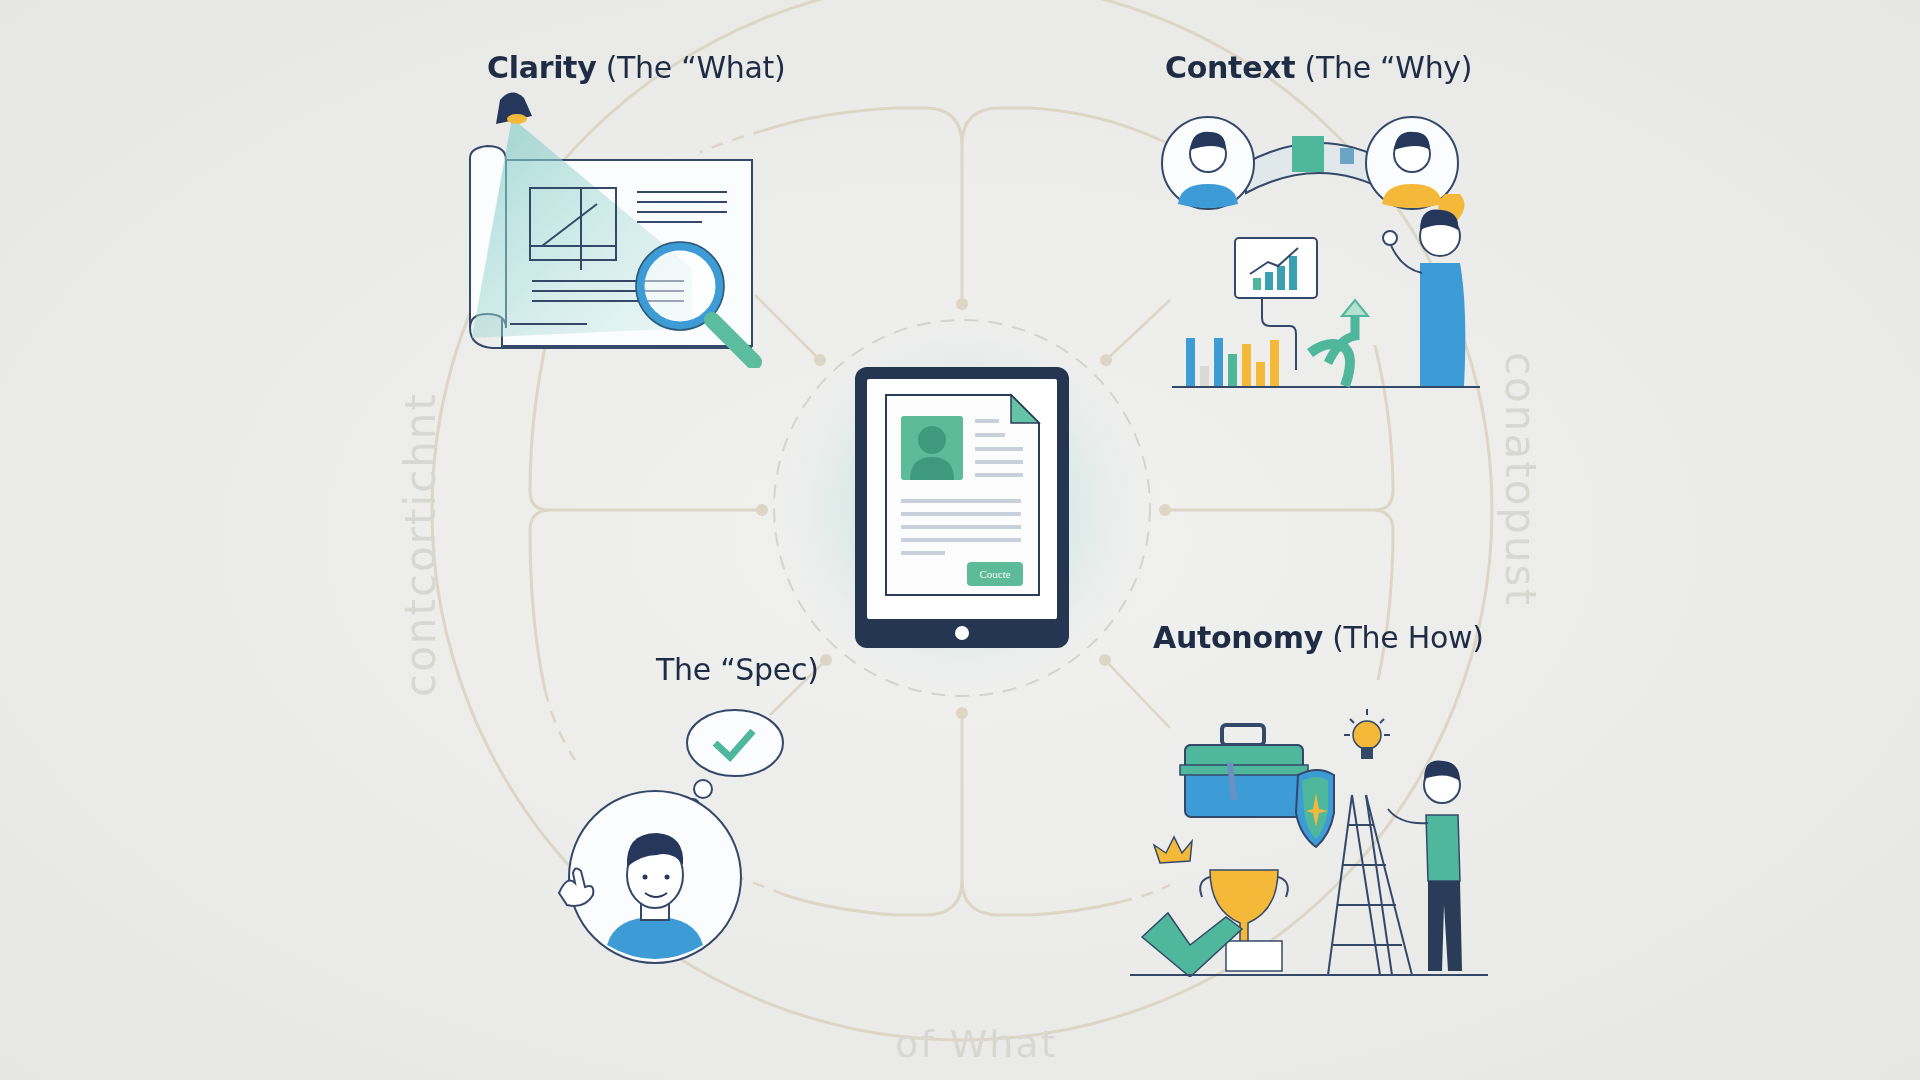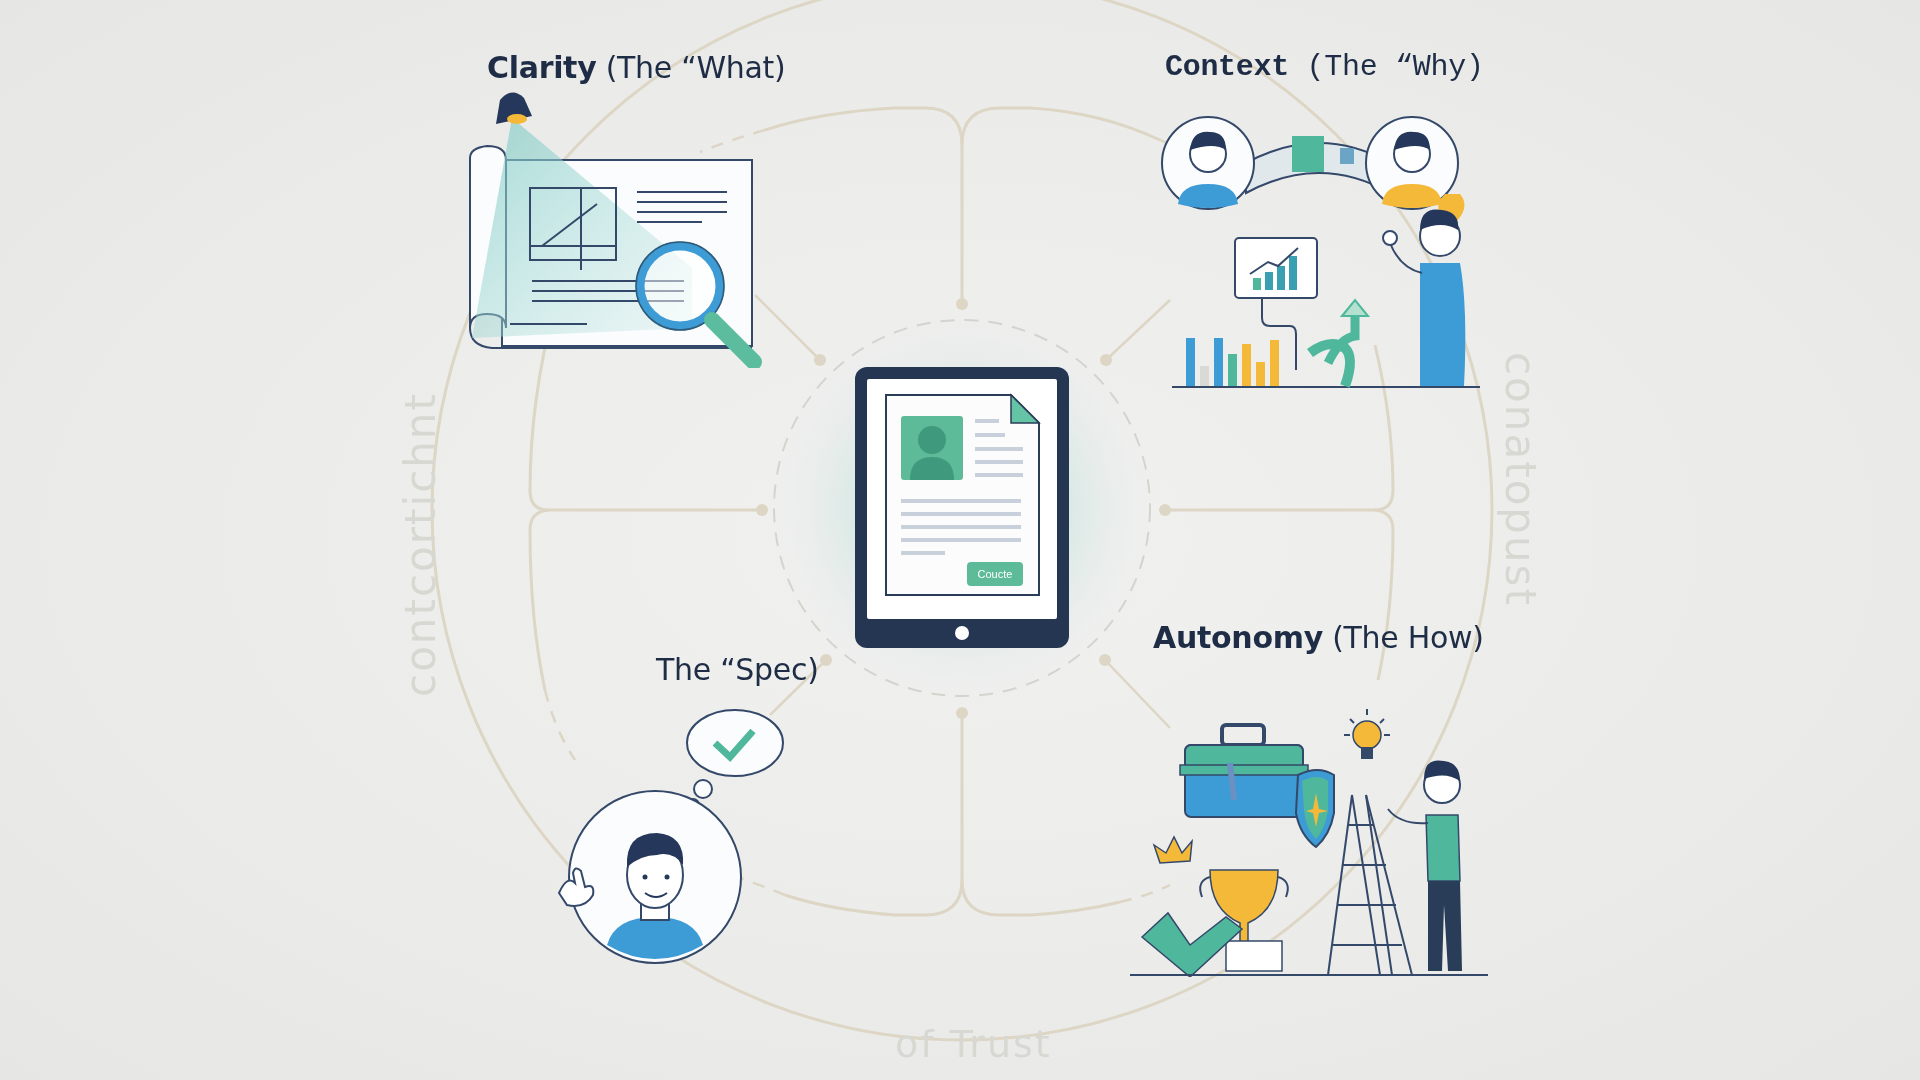--- a/index.html
+++ b/index.html
@@ -65,26 +65,26 @@
   <line x1="1106" y1="360" x2="1170" y2="300" stroke="#ddd6c5" stroke-width="2.5"></line>
   <circle cx="1106" cy="360" r="6" fill="#ddd6c5"></circle>
   <line x1="826" y1="660" x2="770" y2="715" stroke="#ddd6c5" stroke-width="2.5"></line>
   <circle cx="826" cy="660" r="6" fill="#ddd6c5"></circle>
   <line x1="1105" y1="660" x2="1170" y2="728" stroke="#ddd6c5" stroke-width="2.5"></line>
   <circle cx="1105" cy="660" r="6" fill="#ddd6c5"></circle>
 </svg>
 
 <div class="ghost" style="left:210px; top:520px; transform: rotate(-90deg); transform-origin: center; width:420px; text-align:center;">contcortichnt</div>
 <div class="ghost" style="left:1310px; top:455px; transform: rotate(90deg); transform-origin: center; width:420px; text-align:center;">conatopust</div>
-<div class="ghost" style="left:895px; top:1022px; font-size:38px;">of Trust</div>
+<div class="ghost" style="left:895px; top:1022px; font-size:38px;">of What</div>
 
 <div class="label" style="left:487px; top:50px;">
   <span class="bold">Clarity</span><span> (The “What)</span>
 </div>
-<div class="label" style="left:1165px; top:50px;font-family:Liberation Mono, monospace;">
+<div class="label" style="left:1165px; top:50px;">
   <span class="bold">Context</span><span> (The “Why)</span>
 </div>
 <div class="label" style="left:624px; top:652px;margin-left:32px;">
   <span class="bold"></span><span>The “Spec)</span>
 </div>
 <div class="label" style="left:1153px; top:620px;">
   <span class="bold">Autonomy</span><span> (The How)</span>
 </div>
 
 <svg class="illus" style="left:853px; top:365px;" width="218" height="285" viewBox="0 0 218 285">
@@ -102,21 +102,21 @@
   <rect x="122" y="82" width="48" height="4" fill="#c8d0dc"></rect>
   <rect x="122" y="95" width="48" height="4" fill="#c8d0dc"></rect>
   <rect x="122" y="108" width="48" height="4" fill="#c8d0dc"></rect>
   <rect x="48" y="134" width="120" height="4" fill="#c8d0dc"></rect>
   <rect x="48" y="147" width="120" height="4" fill="#c8d0dc"></rect>
   <rect x="48" y="160" width="120" height="4" fill="#c8d0dc"></rect>
   <rect x="48" y="173" width="120" height="4" fill="#c8d0dc"></rect>
   <rect x="48" y="186" width="44" height="4" fill="#c8d0dc"></rect>
   <rect x="114" y="197" width="56" height="24" rx="4" fill="#5dbb9a"></rect>
 </svg>
-<div style="position:absolute; left:967px; top:562px; width:56px; height:40px; line-height:24px; text-align:center; font-size:11px; color:#ffffff; font-family:Liberation Sans, sans-serif;">Coucte</div>
+<div style="position:absolute; left:967px; top:562px; width:56px; height:40px; line-height:24px; text-align:center; font-size:11px; color:#ffffff; font-family:Liberation Serif, serif;">Coucte</div>
 
 <svg class="illus" style="left:462px; top:88px;" width="310" height="280" viewBox="0 0 310 280">
   <defs>
     <linearGradient id="beam" x1="0" y1="0" x2="1" y2="1">
       <stop offset="0%" stop-color="#7ccac4" stop-opacity="0.85"></stop>
       <stop offset="100%" stop-color="#bfe5e1" stop-opacity="0.35"></stop>
     </linearGradient>
   </defs>
 
   <rect x="40" y="72" width="250" height="186" fill="#fbfcfd" stroke="#34496a" stroke-width="2"></rect>

